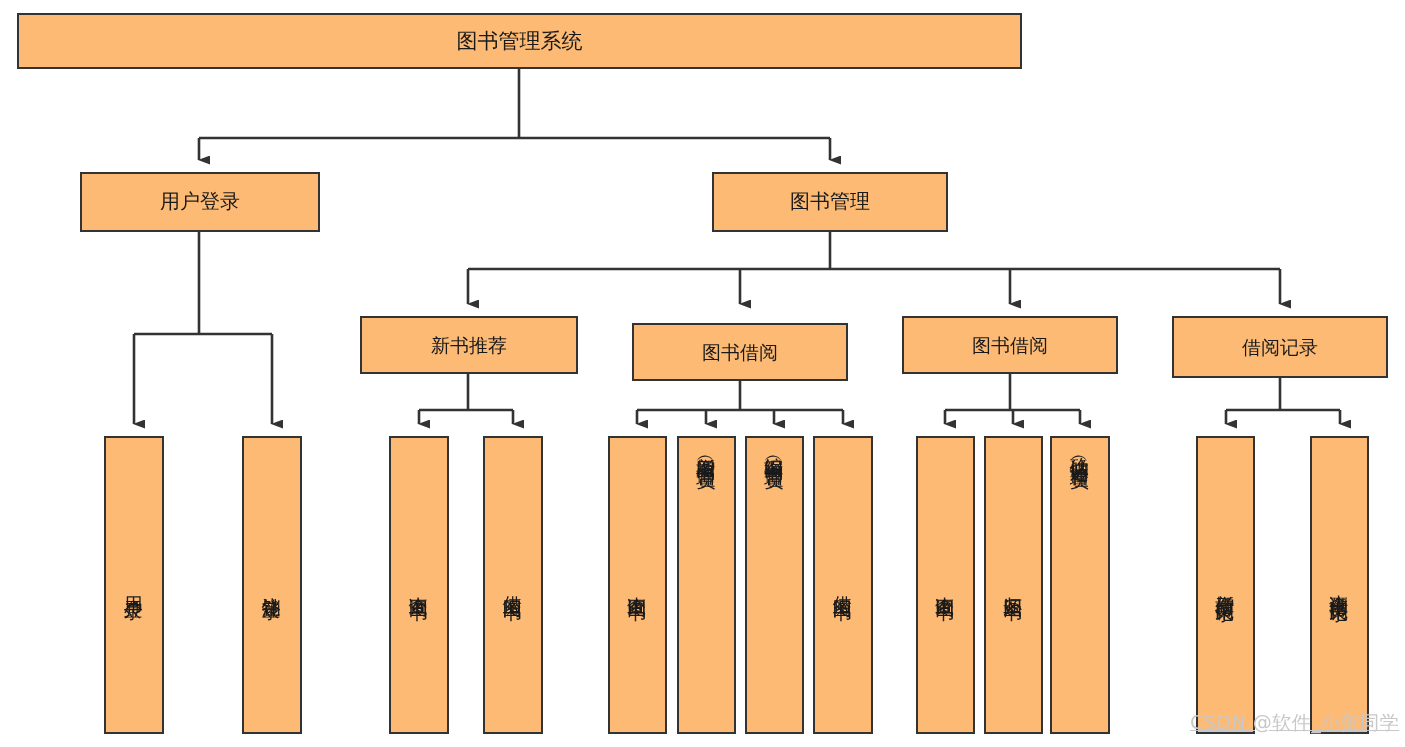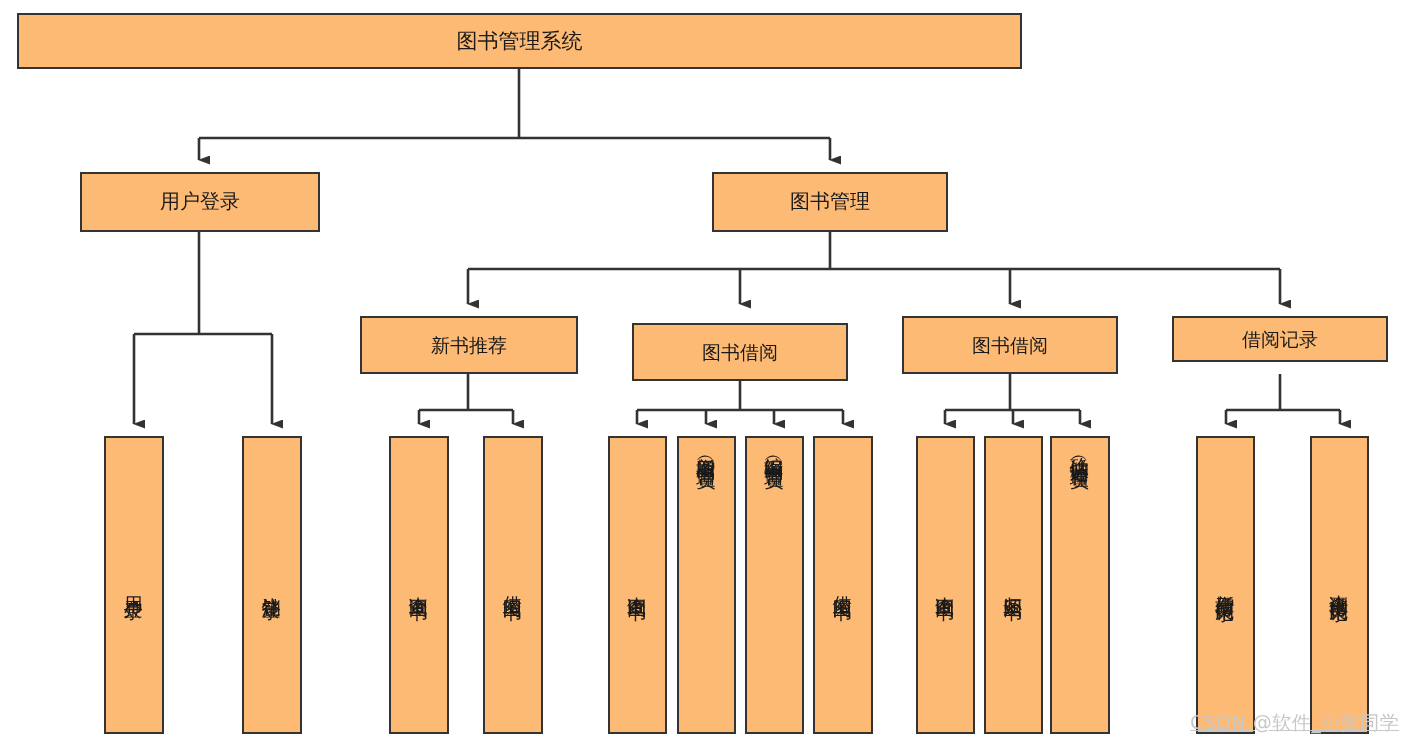--- a/index.html
+++ b/index.html
@@ -138,21 +138,21 @@
 
   <div class="node level3" style="left:360px; top:316px; width:218px; height:58px;">
     <span>新书推荐</span>
   </div>
   <div class="node level3" style="left:632px; top:323px; width:216px; height:58px;">
     <span>图书借阅</span>
   </div>
   <div class="node level3" style="left:902px; top:316px; width:216px; height:58px;">
     <span>图书借阅</span>
   </div>
-  <div class="node level3" style="left:1172px; top:316px; width:216px; height:46px;">
+  <div class="node level3" style="left:1172px; top:316px; width:216px; height:62px;">
     <span>借阅记录</span>
   </div>
 
   <div class="node leaf" style="left:104px; top:436px; width:60px; height:298px;">
     <span>用户登录</span>
   </div>
   <div class="node leaf" style="left:242px; top:436px; width:60px; height:298px;">
     <span>注销登录</span>
   </div>
   <div class="node leaf" style="left:389px; top:436px; width:60px; height:298px;">

